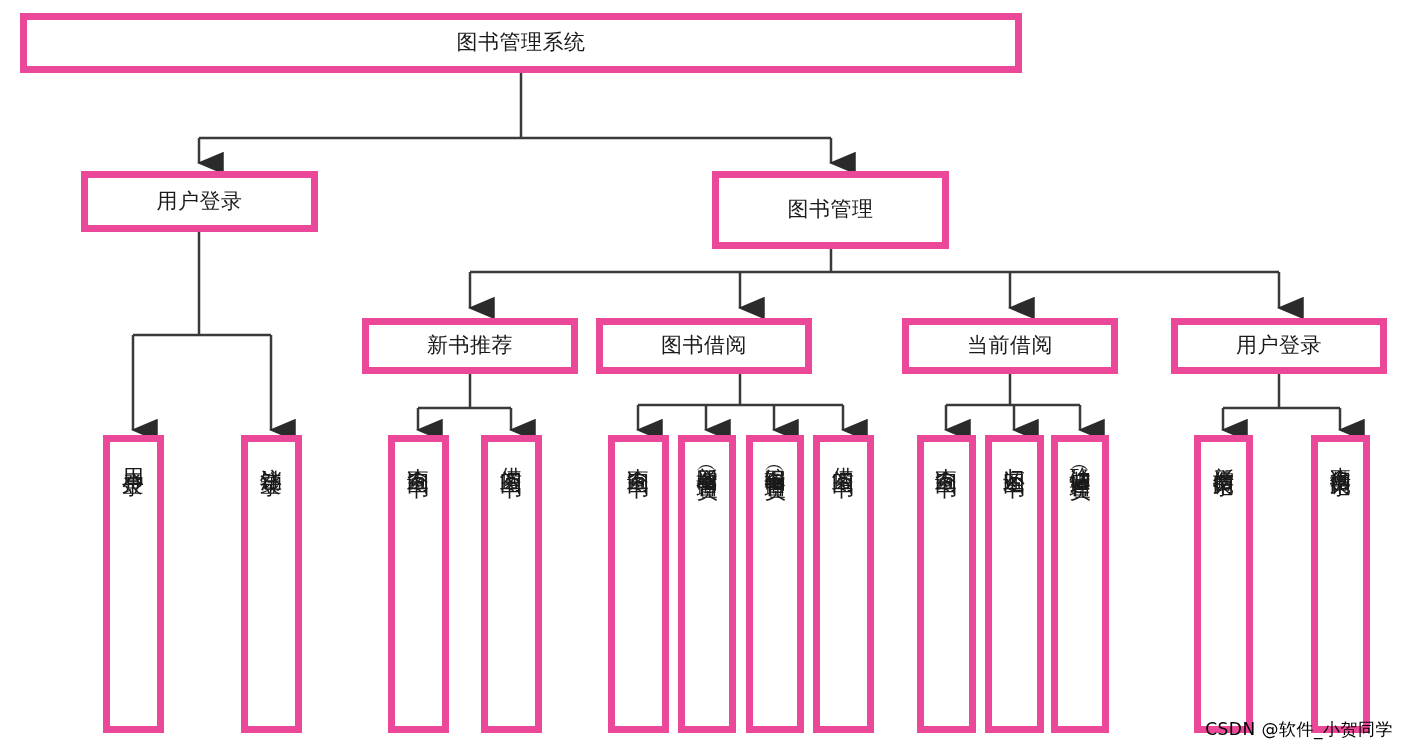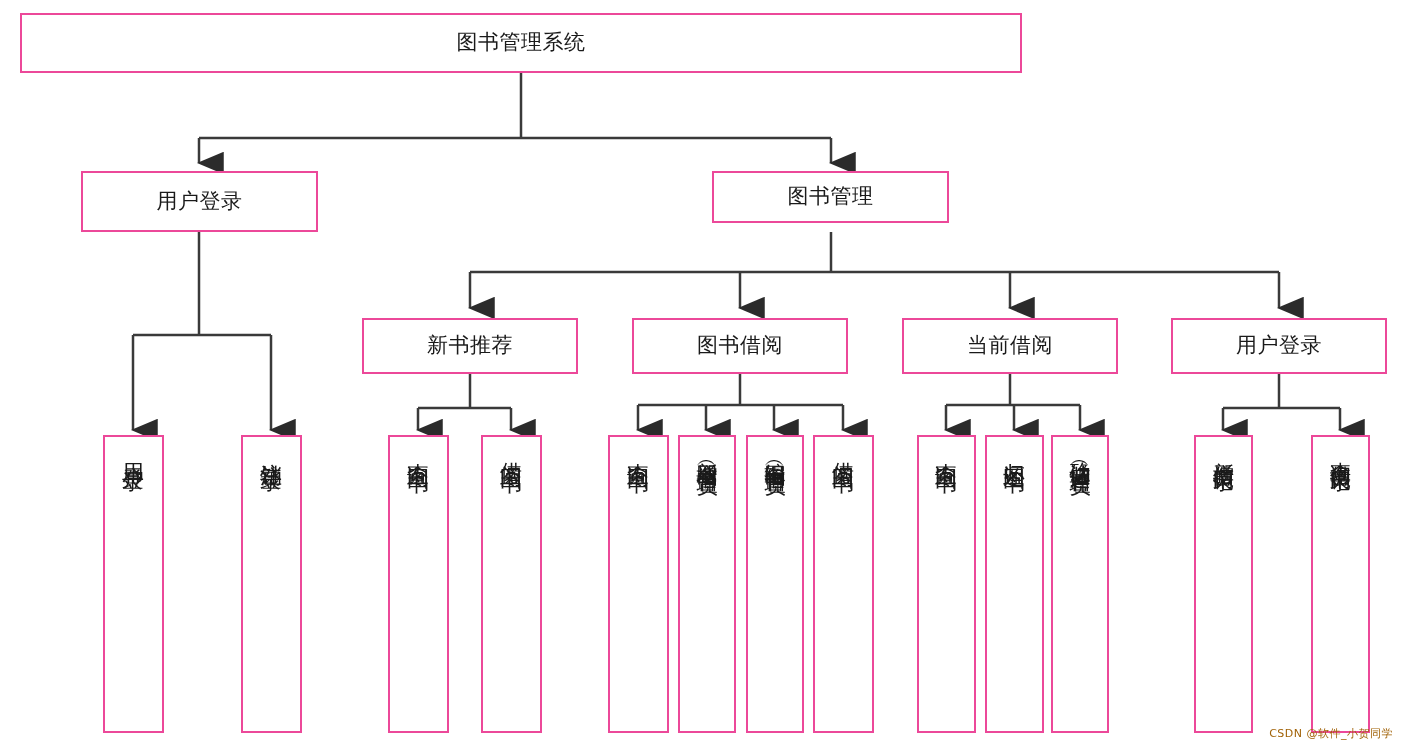--- a/index.html
+++ b/index.html
@@ -21,21 +21,21 @@
     position: absolute;
     left: 0;
     top: 0;
     width: 1405px;
     height: 747px;
     pointer-events: none;
   }
   .node {
     position: absolute;
     box-sizing: border-box;
-    border: 2px solid #ec4899;
+    border: 7px solid #ec4899;
     background: #ffffff;
     display: flex;
     align-items: center;
     justify-content: center;
     color: #1a1a1a;
   }
   .node .label {
     display: block;
     text-align: center;
     line-height: 1.12;
@@ -60,22 +60,22 @@
     white-space: nowrap;
   }
   .node.vertical.tall .label {
     font-size: 21px;
     letter-spacing: 2px;
   }
   #watermark {
     position: absolute;
     right: 12px;
     bottom: 6px;
-    font-size: 11px;
-    color: #a16207;
+    font-size: 17px;
+    color: #000000;
     letter-spacing: 0.5px;
     white-space: nowrap;
     user-select: none;
   }
 </style>
 </head>
 <body>
 
 <div id="canvas">
 
@@ -129,28 +129,28 @@
     </g>
   </svg>
 
   <div class="node root horizontal" style="left:20px; top:13px; width:1002px; height:60px;">
     <span class="label">图书管理系统</span>
   </div>
 
   <div class="node horizontal" style="left:81px; top:171px; width:237px; height:61px;">
     <span class="label">用户登录</span>
   </div>
-  <div class="node horizontal" style="left:712px; top:171px; width:237px; height:52px;">
+  <div class="node horizontal" style="left:712px; top:171px; width:237px; height:78px;">
     <span class="label">图书管理</span>
   </div>
 
   <div class="node horizontal" style="left:362px; top:318px; width:216px; height:56px;">
     <span class="label">新书推荐</span>
   </div>
-  <div class="node horizontal" style="left:632px; top:318px; width:216px; height:56px;justify-content:center;">
+  <div class="node horizontal" style="left:596px; top:318px; width:216px; height:56px;justify-content:center;">
     <span class="label">图书借阅</span>
   </div>
   <div class="node horizontal" style="left:902px; top:318px; width:216px; height:56px;font-family:Liberation Serif, serif;">
     <span class="label">当前借阅</span>
   </div>
   <div class="node horizontal" style="left:1171px; top:318px; width:216px; height:56px;">
     <span class="label">用户登录</span>
   </div>
 
   <div class="node vertical" style="left:103px; top:435px; width:61px; height:298px;">

